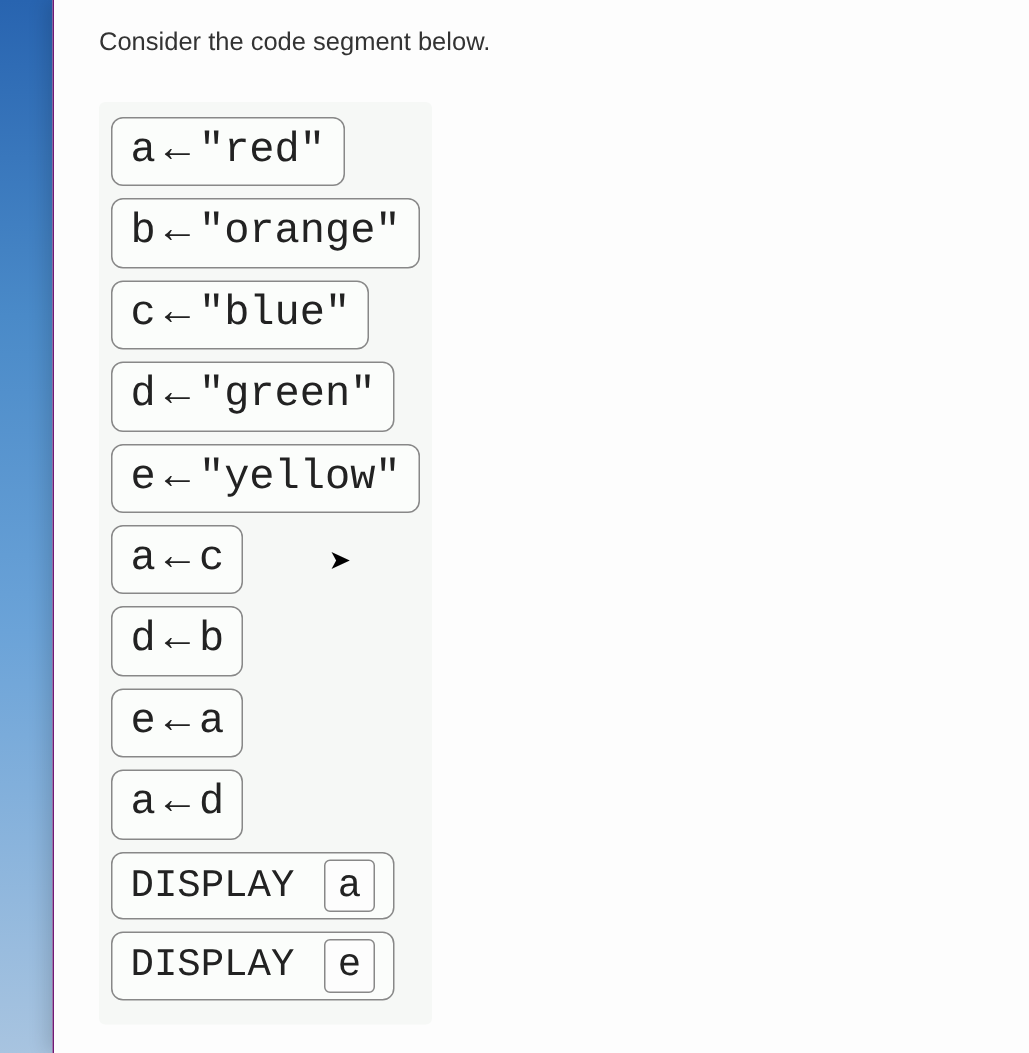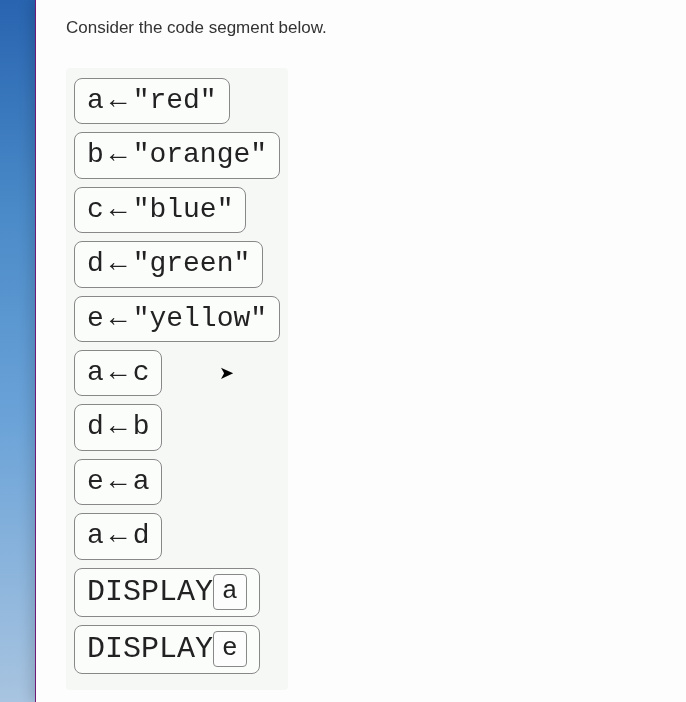--- a/index.html
+++ b/index.html
@@ -48,22 +48,22 @@
     line-height: 1.3;
   }
   .row { display: block; }
   .arrow {
     font-family: 'Courier New', monospace;
     margin: 0 6px;
   }
   .mono { font-family: 'Courier New', monospace; }
   .disp-word {
     font-family: 'Courier New', monospace;
-    font-size: 30px;
-    margin-right: 0;
+    font-size: 26px;
+    margin-right: 20px;
   }
   .inner-box {
     border: 1.5px solid #888;
     border-radius: 4px;
     padding: 0px 8px;
     font-family: 'Courier New', monospace;
     font-size: 26px;
     background: #fdfdfd;
   }
   .cursor {

